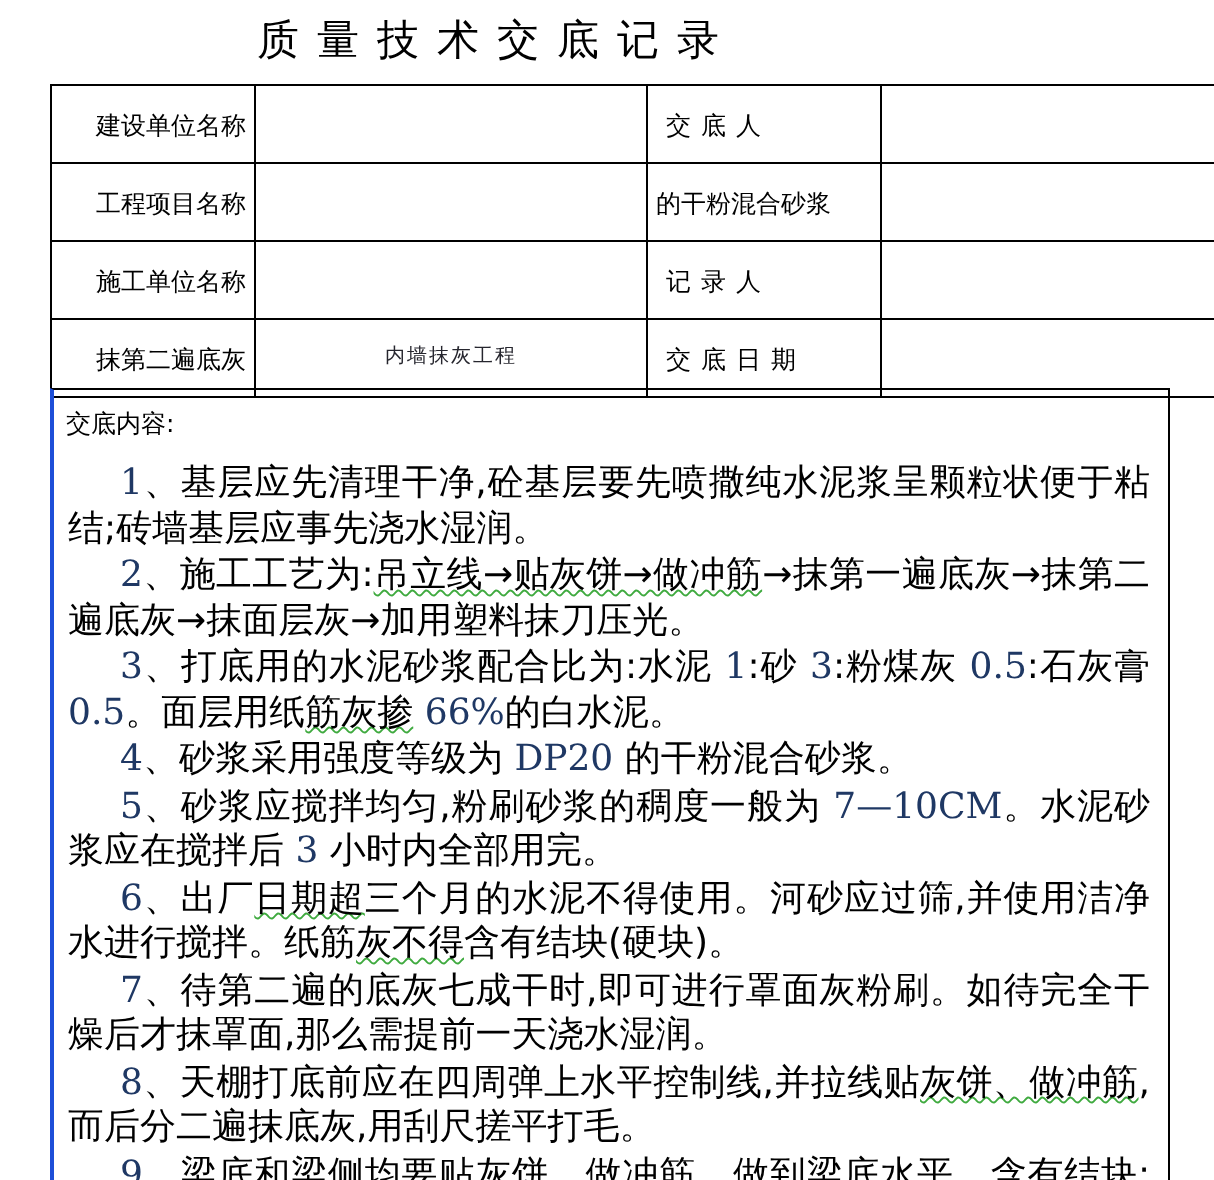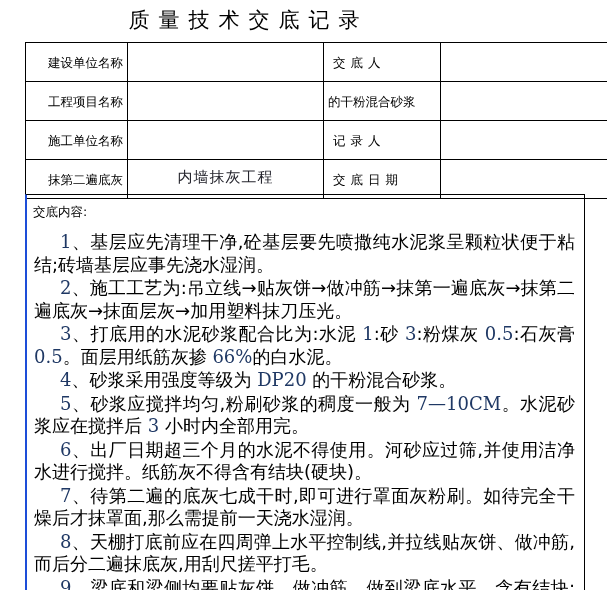--- a/index.html
+++ b/index.html
@@ -57,22 +57,22 @@
   }
   .col-label { width: 93px; text-align: right; }
   .col-value { width: 187px; }
   .col-label2 { width: 108px; text-align: left; }
   .col-value2 { width: 170px; }
 
   .lbl-spaced { letter-spacing: 5px; text-indent: 5px; display: inline-block; }
   .lbl-plain  { letter-spacing: 0px; display: inline-block; }
 
   .subject-value {
-    font-family: Liberation Mono, monospace;
-    font-size: 15px;
+    font-family: Liberation Sans, sans-serif;
+    font-size: 10px;
     color: #26262e;
     text-align: center;
     display: block;
     letter-spacing: 1px;
   }
 
   
   .content-box {
     position: absolute;
     left: 25px;
@@ -109,20 +109,21 @@
   }
   .num {
     font-family: "DejaVu Serif", "Liberation Serif", serif;
     color: #1f3864;
   }
   .num-latin {
     font-family: "DejaVu Serif", "Liberation Serif", serif;
     color: #1f3864;
   }
   .sq {
+    text-decoration: underline;
     text-decoration-style: wavy;
     text-decoration-color: #3faa3f;
     text-decoration-thickness: 1px;
     text-underline-offset: 1px;
   }
 </style>
 </head>
 <body>
 
 <div class="page">

